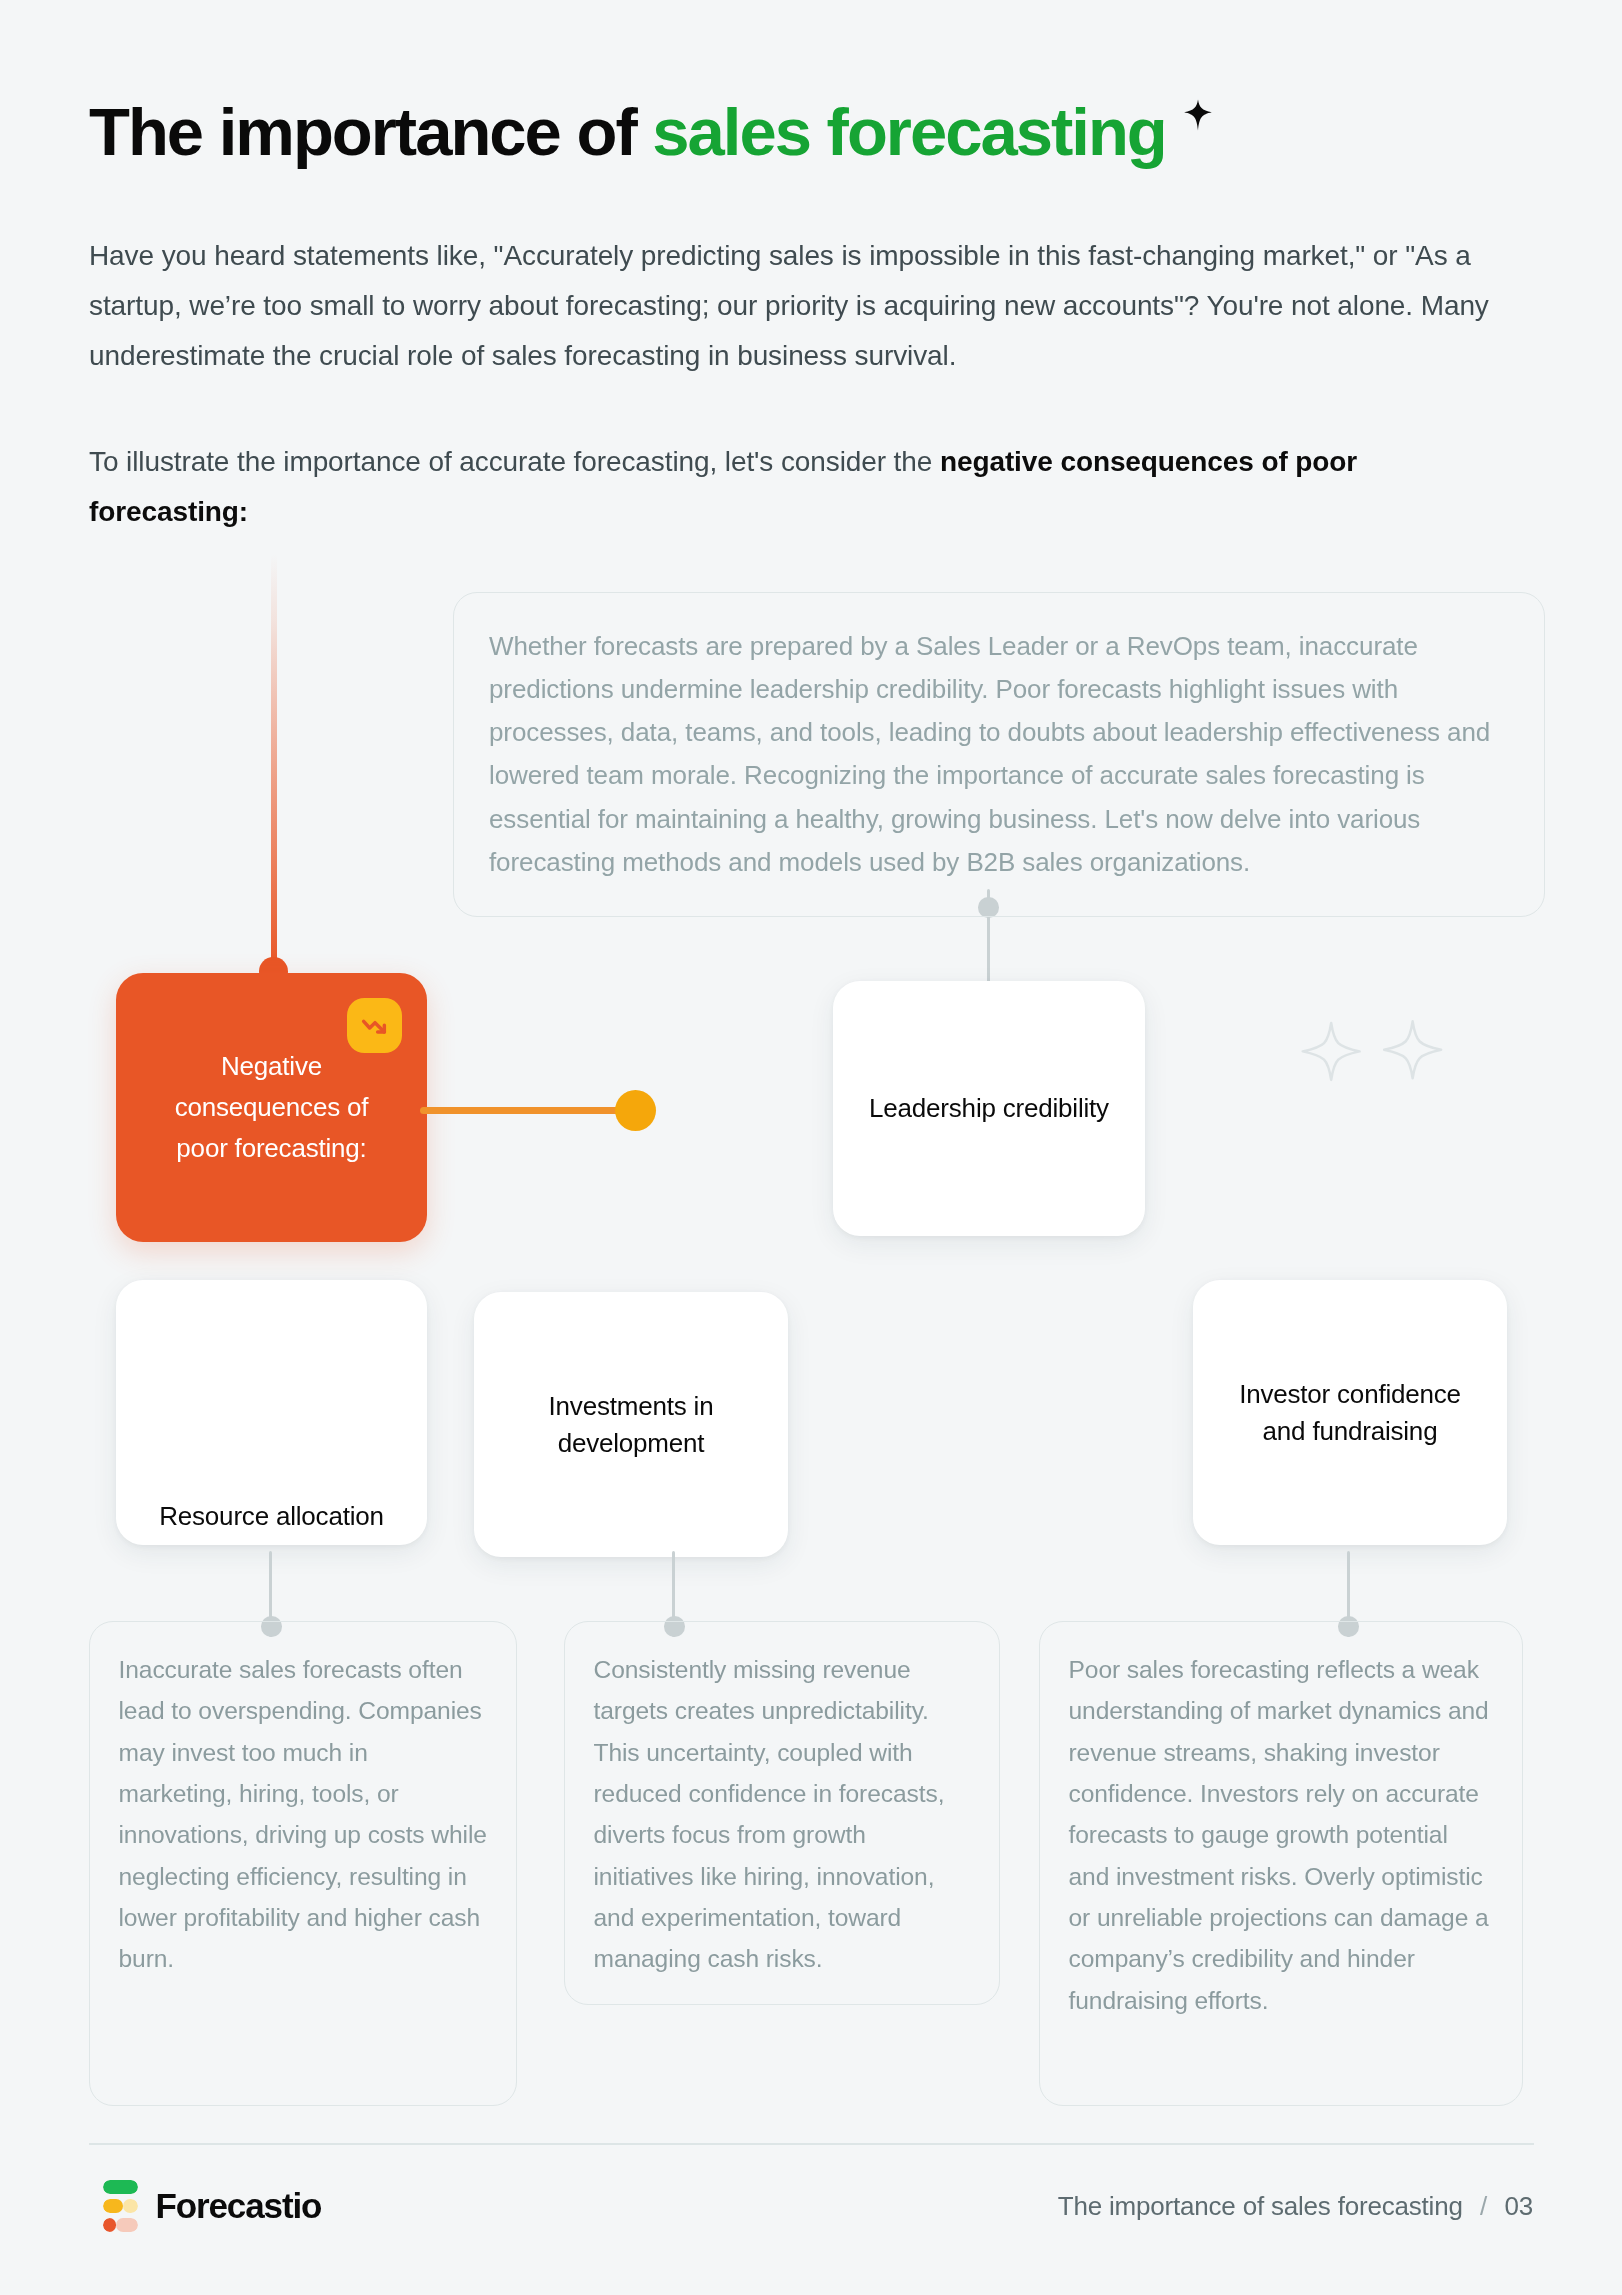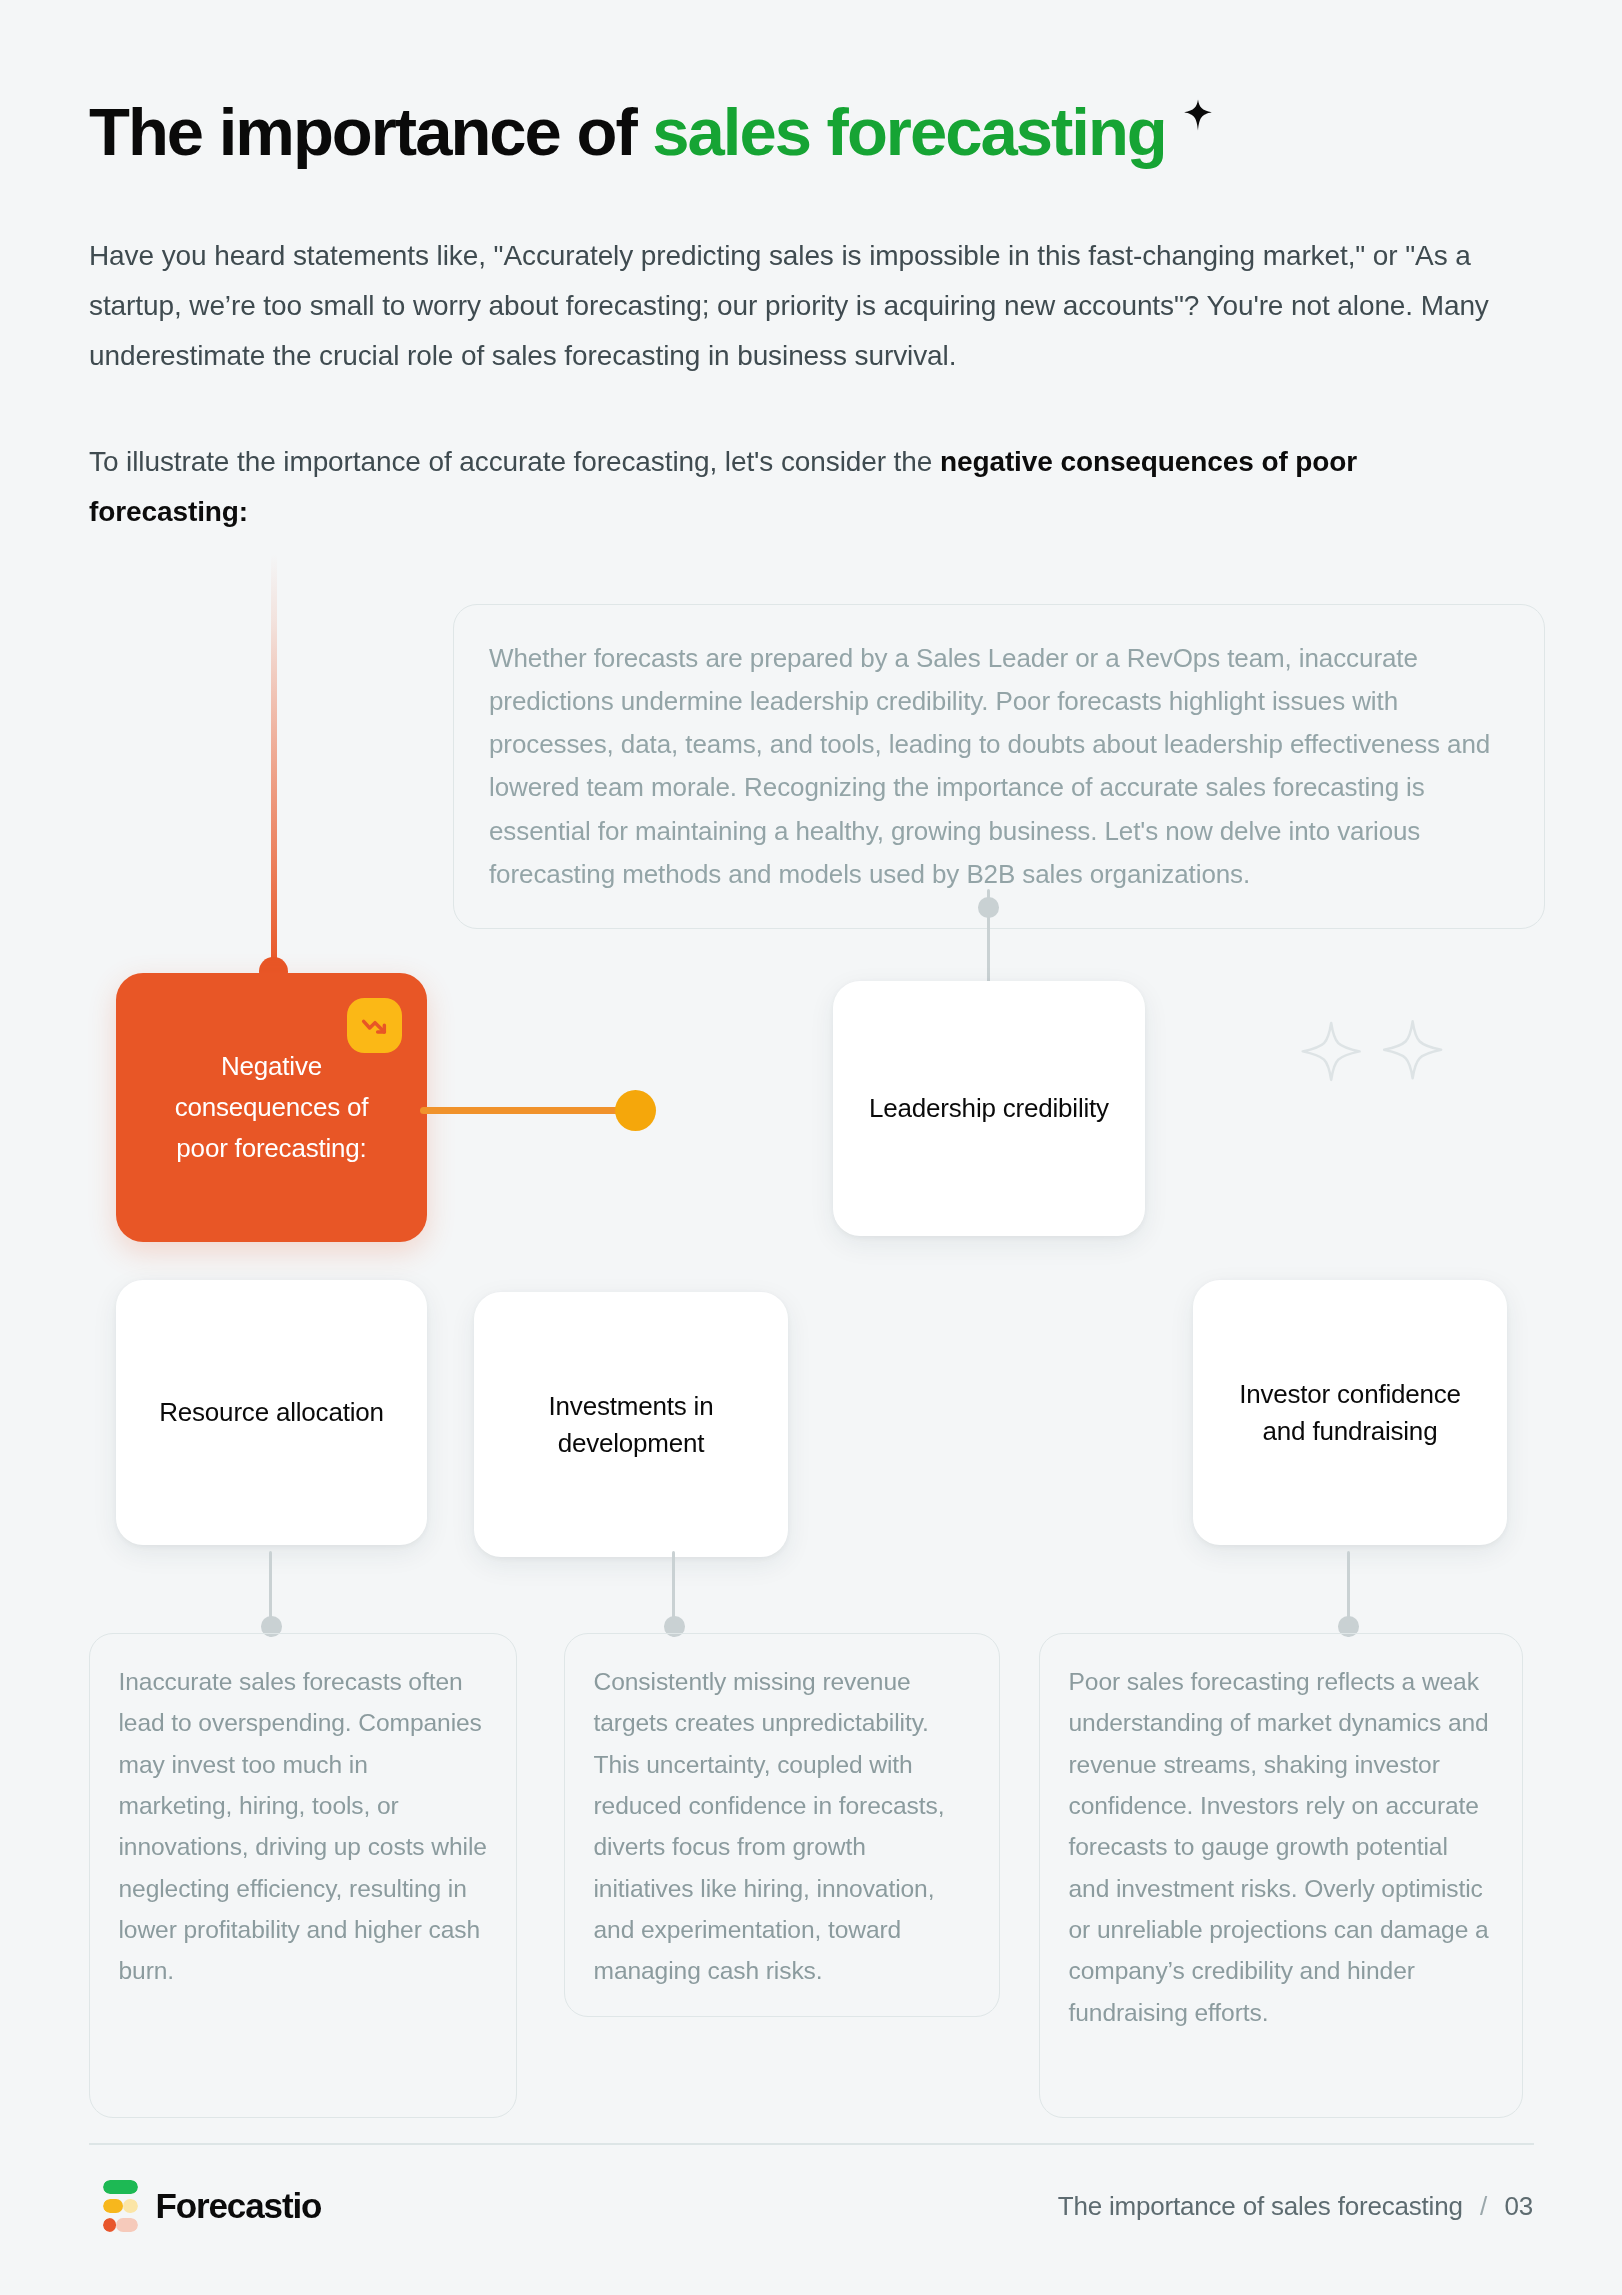--- a/index.html
+++ b/index.html
@@ -180,21 +180,20 @@
     justify-content: center;
   }
 
   
   .infocard {
     position: absolute;
     border: 1.6px solid #dfe6e7;
     border-radius: 24px;
     background: transparent;
     padding: 27px 28.5px;
-    margin-top: 12px;
   }
   .infocard p {
     font-size: 24.6px;
     line-height: 1.68;
     color: #8b9b9e;
     letter-spacing: -0.1px;
   }
 
   .infocard-top {
     left: 453px;
@@ -302,21 +301,21 @@
 
     <div class="orange-branch"></div>
     <div class="amber-dot"></div>
 
     <div class="gconn" style="left:987px; top:919px; height:63px;"></div>
 
     <div class="node" style="left:833px; top:981px; width:312px; height:255px;">
       <div class="node-label">Leadership credibility</div>
     </div>
 
-    <div class="node" style="left:116px; top:1280px; width:311px; height:265px;">
+    <div class="node" style="left:116px; top:1280px; width:311px; height:265px;align-items:flex-end;">
       <div class="node-label">Resource allocation</div>
     </div>
 
     <div class="node" style="left:474px; top:1280px; width:314px; height:265px;margin-top:12px;">
       <div class="node-label">Investments in development</div>
     </div>
 
     <div class="node" style="left:1193px; top:1280px; width:314px; height:265px;">
       <div class="node-label">Investor confidence and fundraising</div>
     </div>

